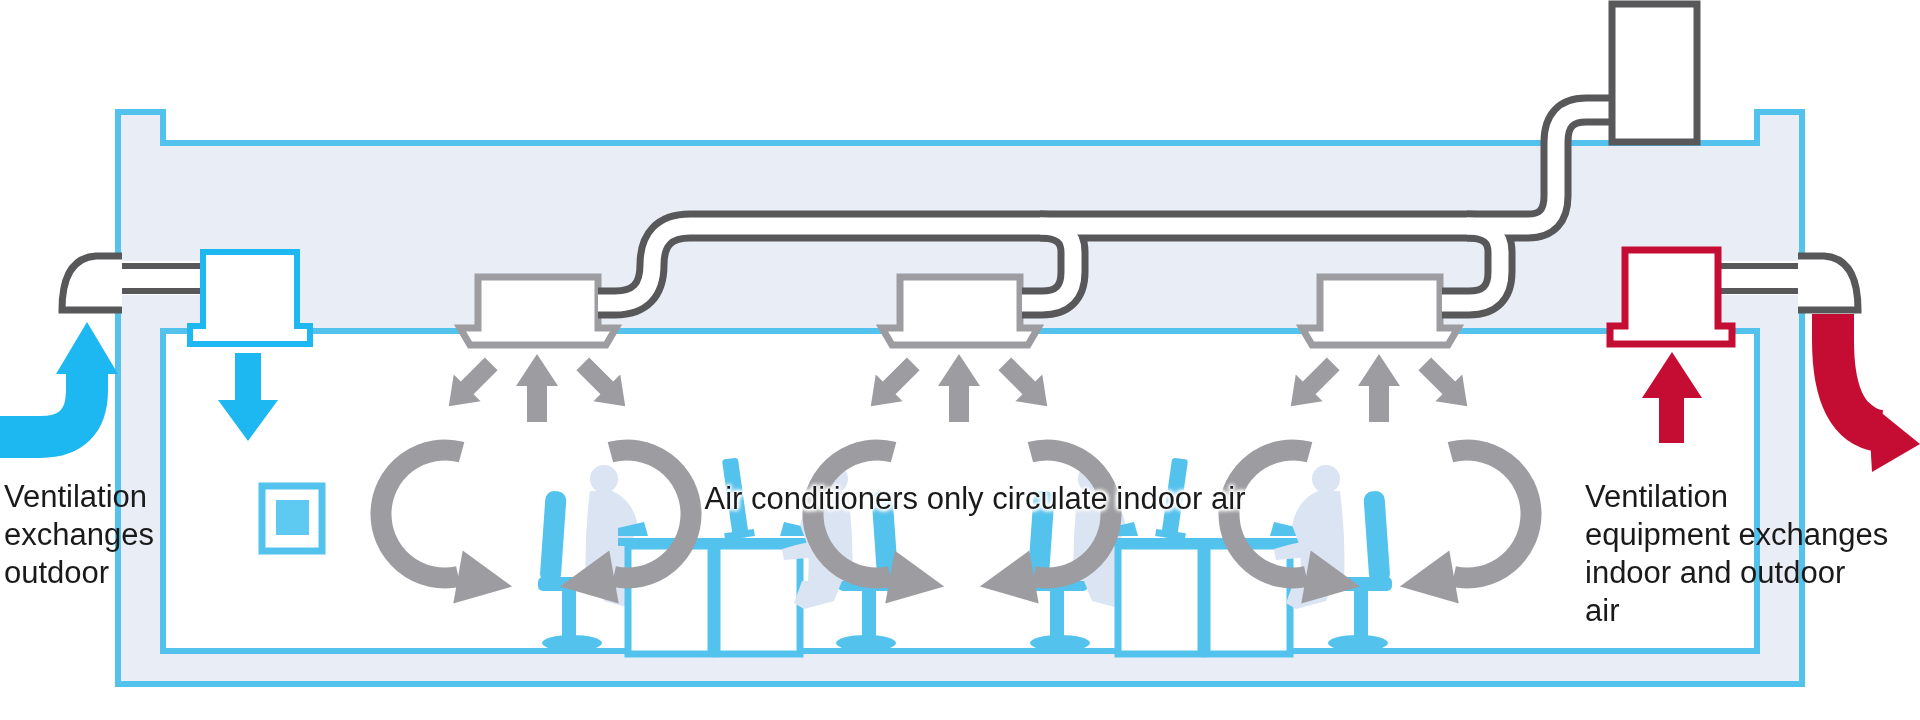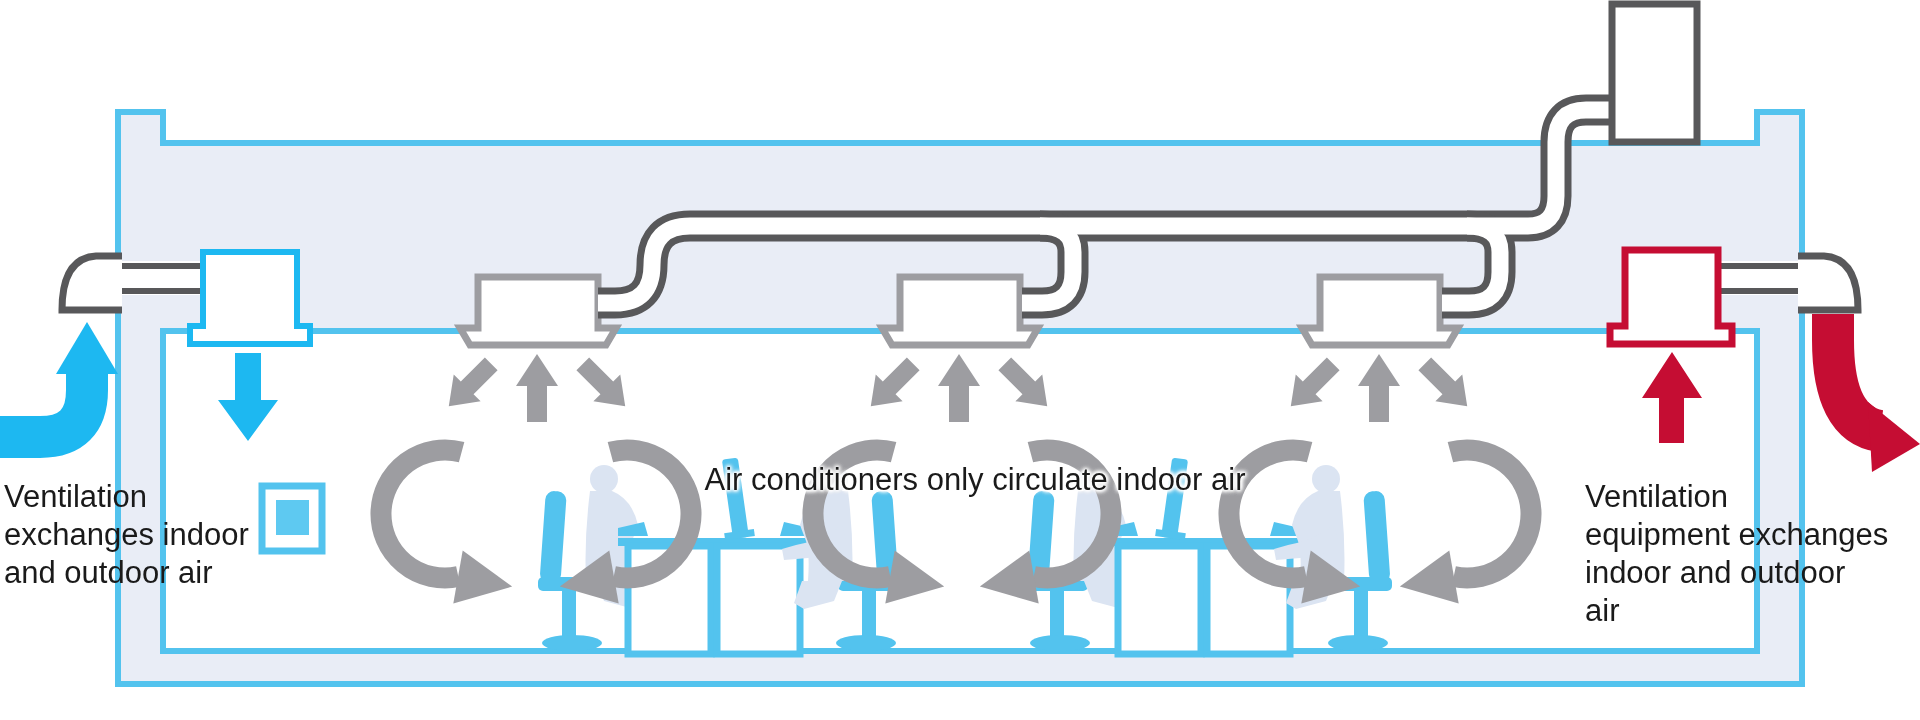--- a/index.html
+++ b/index.html
@@ -7,21 +7,21 @@
     --pipe:#58585a; --red:#c50d33; --person:#dbe4f2; --ink:#1a1a1a; --white:#ffffff;
   }
   *{margin:0;padding:0;box-sizing:border-box}
   html,body{width:1920px;height:720px;background:#fff;overflow:hidden;
     font-family:"Liberation Sans", sans-serif;}
   .stage{position:relative;width:1920px;height:720px;background:#fff;}
   svg.scene{position:absolute;left:0;top:0;z-index:1;}
   .label{position:absolute;z-index:5;color:var(--ink);font-size:31px;line-height:38px;letter-spacing:0;}
   .label-left{left:4px;top:478px;width:250px;}
   .label-right{left:1585px;top:478px;width:345px;}
-  .label-center{left:615px;top:461px;width:720px;text-align:center;white-space:nowrap;font-size:31px;
+  .label-center{left:615px;top:480px;width:720px;text-align:center;white-space:nowrap;font-size:31px;
     text-shadow:0 0 4px #fff,0 0 4px #fff,0 0 5px #fff,0 0 5px #fff,0 0 6px #fff,0 0 6px #fff,0 0 3px #fff,0 0 3px #fff;}
   
   .wall-fill{fill:var(--wallFill);}
   .cyan-line{stroke:var(--cyan);stroke-width:6;fill:none;}
   .unit-blue{fill:#fff;stroke:var(--cyanStrong);stroke-width:6;}
   .unit-red{fill:#fff;stroke:var(--red);stroke-width:7;}
   .unit-gray{fill:#fff;stroke:var(--gray);stroke-width:7;}
   .hood{fill:#fff;stroke:var(--pipe);stroke-width:7;}
   .duct-core{fill:#fff;}
   .duct-edge{stroke:var(--pipe);stroke-width:6;fill:none;}
@@ -186,22 +186,21 @@
     <polygon class="r-arrow" points="1672,352 1702,398 1684,398 1684,443 1659,443 1659,398 1642,398"></polygon>
 
     <path class="flow-stroke-r" d="M1833,314 V340 Q1833,424 1880,431"></path>
     <polygon class="r-arrow" points="1868,402 1872,472 1920,444"></polygon>
   </g>
 
 </svg>
 
 <div class="label label-left">
   <div>Ventilation</div>
-  <div>exchanges indoor</div>
-  <div>and outdoor air</div>
+  <div>exchanges outdoor</div>
 </div>
 
 <div class="label label-center">Air conditioners only circulate indoor air</div>
 
 <div class="label label-right">
   <div>Ventilation</div>
   <div>equipment exchanges</div>
   <div>indoor and outdoor</div>
   <div>air</div>
 </div>

